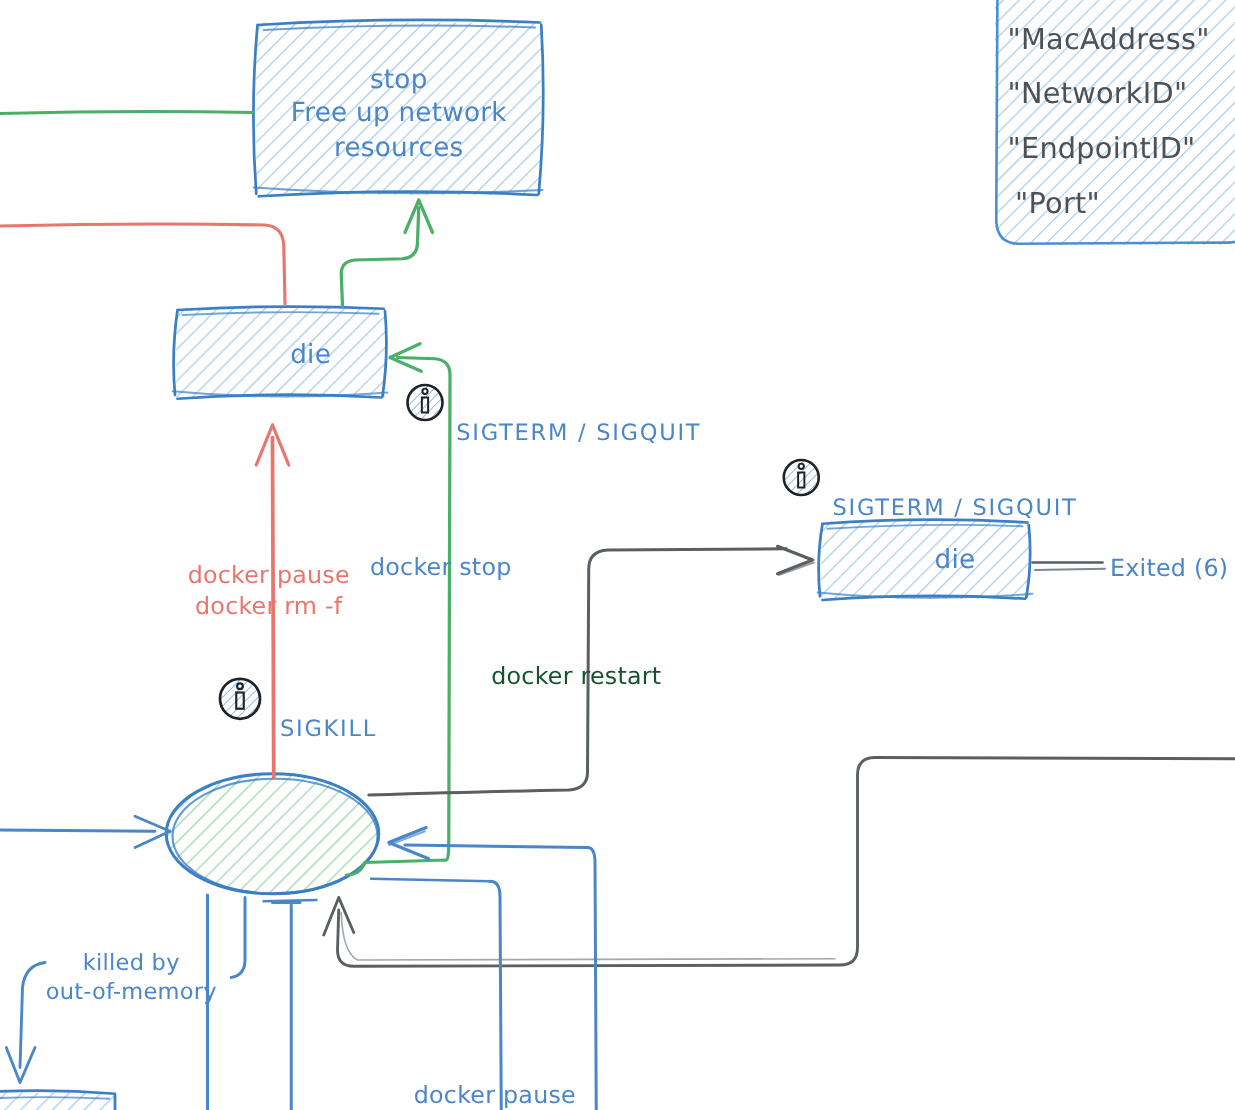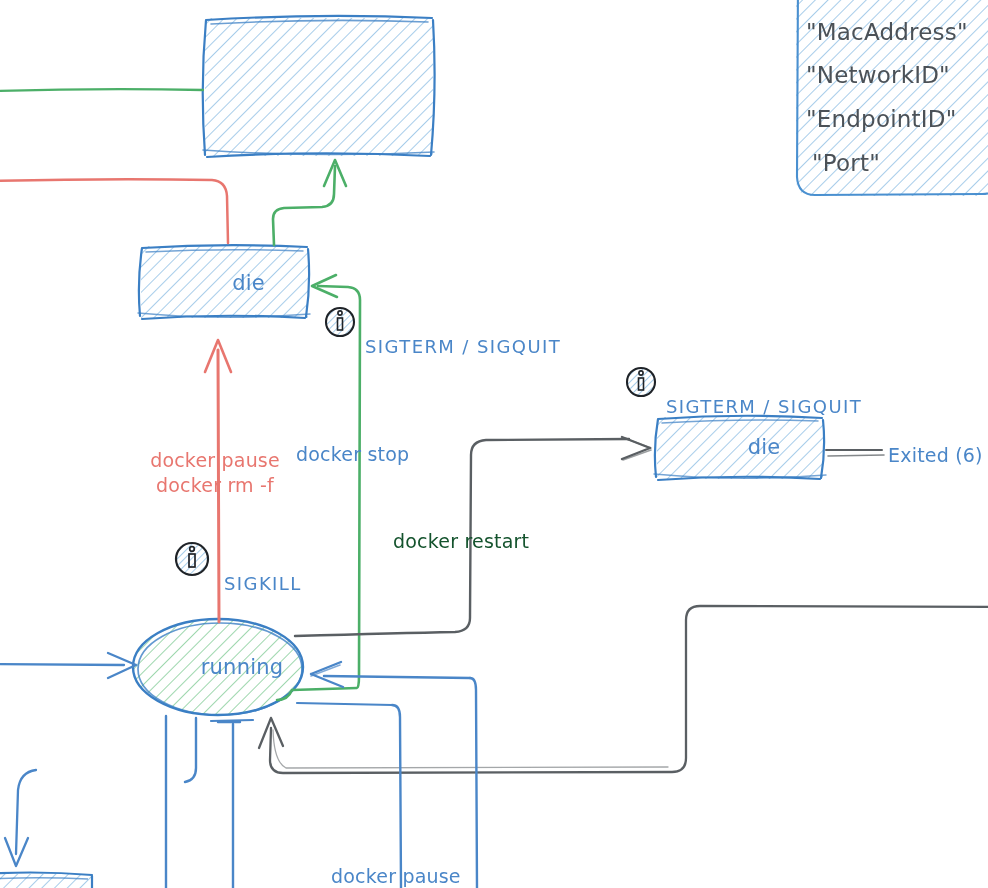--- a/index.html
+++ b/index.html
@@ -186,42 +186,43 @@
     </g>
 
     <g>
       <circle cx="192" cy="559" r="16" fill="url(#hatchInfo)"></circle>
       <circle cx="192" cy="559" r="16" fill="none" stroke="#1f2328" stroke-width="2.2"></circle>
       <circle cx="192" cy="549" r="2.3" fill="none" stroke="#1f2328" stroke-width="1.7"></circle>
       <rect x="189" y="554" width="6" height="13" fill="none" stroke="#1f2328" stroke-width="1.7"></rect>
     </g>
   </svg>
 
+  <div class="lbl c blue stop-text" style="left:205px; top:50px; width:228px;"><span>stop</span><br><span>Free up network</span><br><span>resources</span></div>
 
   <div class="lbl c blue node-text" style="left:141px; top:270px; width:167px;">die</div>
 
   <div class="lbl c blue node-text" style="left:657px; top:434px; width:166px;">die</div>
 
-  <div class="lbl c blue node-text" style="left:133px; top:654px; width:170px;">running</div>
 
   <div class="lbl l blue sig-text wide" style="left:365px; top:311px;">SIGTERM / SIGQUIT</div>
 
   <div class="lbl l blue sig-text wide" style="left:666px; top:371px;">SIGTERM / SIGQUIT</div>
 
   <div class="lbl l blue sig-text wide" style="left:224px; top:548px;text-align:right;">SIGKILL</div>
 
   <div class="lbl c red cmd-text" style="left:145px; top:448px; width:140px;">docker pause</div>
   <div class="lbl c red cmd-text" style="left:145px; top:473px; width:140px;">docker rm -f</div>
 
   <div class="lbl l blue cmd-text" style="left:296px; top:442px;">docker stop</div>
 
   <div class="lbl l gray cmd-text" style="left:393px; top:529px;">docker restart</div>
 
   <div class="lbl l blue cmd-text" style="left:331px; top:864px;">docker pause</div>
 
+  <div class="lbl c blue oom-text" style="left:10px; top:759px; width:190px;"><span>killed by</span><br><span>out-of-memory</span></div>
 
   <div class="lbl l blue cmd-text" style="left:888px; top:443px;">Exited (6)</div>
 
   <div class="lbl l jsonk json-text" style="left:806px; top:18px;">"MacAddress"</div>
   <div class="lbl l jsonk json-text" style="left:806px; top:61px;">"NetworkID"</div>
   <div class="lbl l jsonk json-text" style="left:806px; top:105px;">"EndpointID"</div>
   <div class="lbl l jsonk json-text" style="left:812px; top:149px;">"Port"</div>
 
 </div>
 

